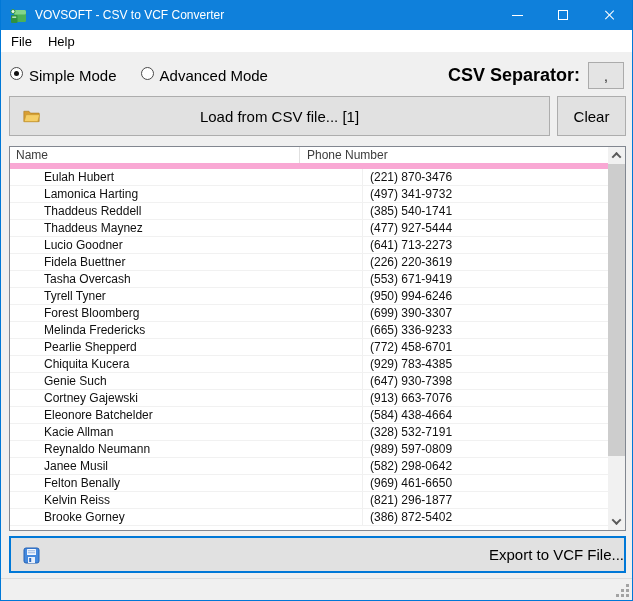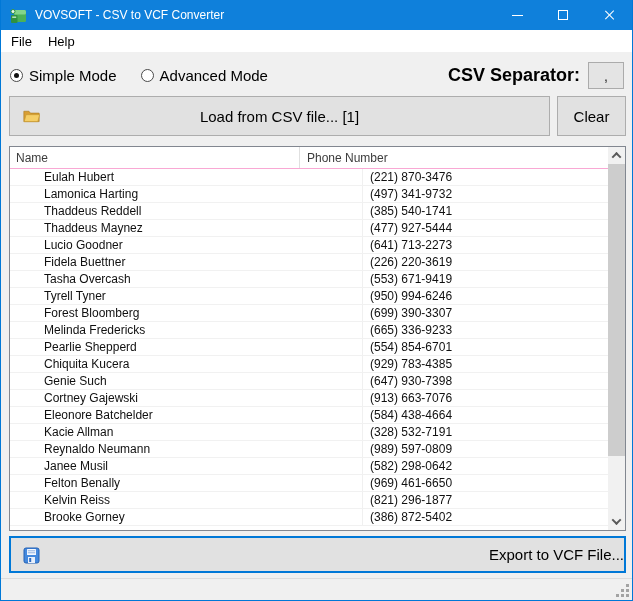--- a/index.html
+++ b/index.html
@@ -34,42 +34,42 @@
     background:#ffffff; display:flex; align-items:center; font-size:13px; color:#000;
   }
   .menu-item { padding:2px 8px; }
   .menu-item:first-child { margin-left:2px; }
 
   
   .client { position:absolute; left:0; top:52px; right:0; bottom:0; background:#f0f0f0; }
 
   
   .mode-row { position:absolute; left:9px; right:8px; top:10px; height:27px; display:flex; align-items:center; }
-  .radio-group { display:flex; align-items:center; font-size:15px; color:#000; }
+  .radio-group { display:flex; align-items:flex-start; font-size:15px; color:#000; }
   .radio { width:13px; height:13px; border:1px solid #4a4a4a; border-radius:50%; background:#fff;
            display:inline-flex; align-items:center; justify-content:center; margin-right:6px; flex:0 0 auto; }
   .radio.checked::after { content:""; width:5px; height:5px; border-radius:50%; background:#111; }
   .adv { margin-left:24px; }
   .sep-label { margin-left:auto; font-size:18px; color:#000;font-weight:bold; }
   .sep-box { width:36px; height:27px; margin-left:8px; background:#e4e4e4; border:1px solid #ababab;
              display:flex; align-items:center; justify-content:center; font-size:14px; color:#222; }
 
   
   .btn { background:#e1e1e1; border:1px solid #adadad; display:flex; align-items:center; justify-content:center;
          font-size:15px; color:#000; cursor:default; }
   .load-btn { position:absolute; left:8px; top:44px; width:541px; height:40px; }
   .folder-icon { position:absolute; left:13px; top:11px; }
   .clear-btn { position:absolute; right:6px; top:44px; width:69px; height:40px; }
 
   
   .list { position:absolute; left:8px; right:6px; top:94px; height:385px; background:#fff;
           border:1px solid #828790; overflow:hidden; }
   .list-inner { position:absolute; left:0; top:0; right:17px; bottom:0; }
   .thead { display:flex; height:22px; align-items:center; font-size:12px; color:#3c3c3c;
-           border-bottom:1px solid #f9a8d4; }
+           border-bottom:6px solid #f9a8d4; }
   .th-name { width:290px; padding-left:6px; border-right:1px solid #e0e0e0; height:100%; display:flex; align-items:center; }
   .th-phone { flex:1; padding-left:7px; }
   .trow { display:flex; height:17px; align-items:center; font-size:12px; color:#101010;
           border-bottom:1px solid #f1f1f1; }
   .tcell { white-space:nowrap; overflow:hidden; }
   .tcell.name { width:325px; padding-left:6px; border-right:1px solid #f0f0f0; height:100%; display:flex; align-items:center;margin-left:28px; }
   .tcell.phone { flex:1; padding-left:7px; }
 
   
   .scrollbar { position:absolute; right:0; top:0; bottom:0; width:17px; background:#f1f1f1; }
@@ -199,21 +199,21 @@
             <div class="trow">
               <div class="tcell name">Forest Bloomberg</div>
               <div class="tcell phone">(699) 390-3307</div>
             </div>
             <div class="trow">
               <div class="tcell name">Melinda Fredericks</div>
               <div class="tcell phone">(665) 336-9233</div>
             </div>
             <div class="trow">
               <div class="tcell name">Pearlie Shepperd</div>
-              <div class="tcell phone">(554) 854-6701</div>
+              <div class="tcell phone">(772) 458-6701</div>
             </div>
             <div class="trow">
               <div class="tcell name">Chiquita Kucera</div>
               <div class="tcell phone">(929) 783-4385</div>
             </div>
             <div class="trow">
               <div class="tcell name">Genie Such</div>
               <div class="tcell phone">(647) 930-7398</div>
             </div>
             <div class="trow">

